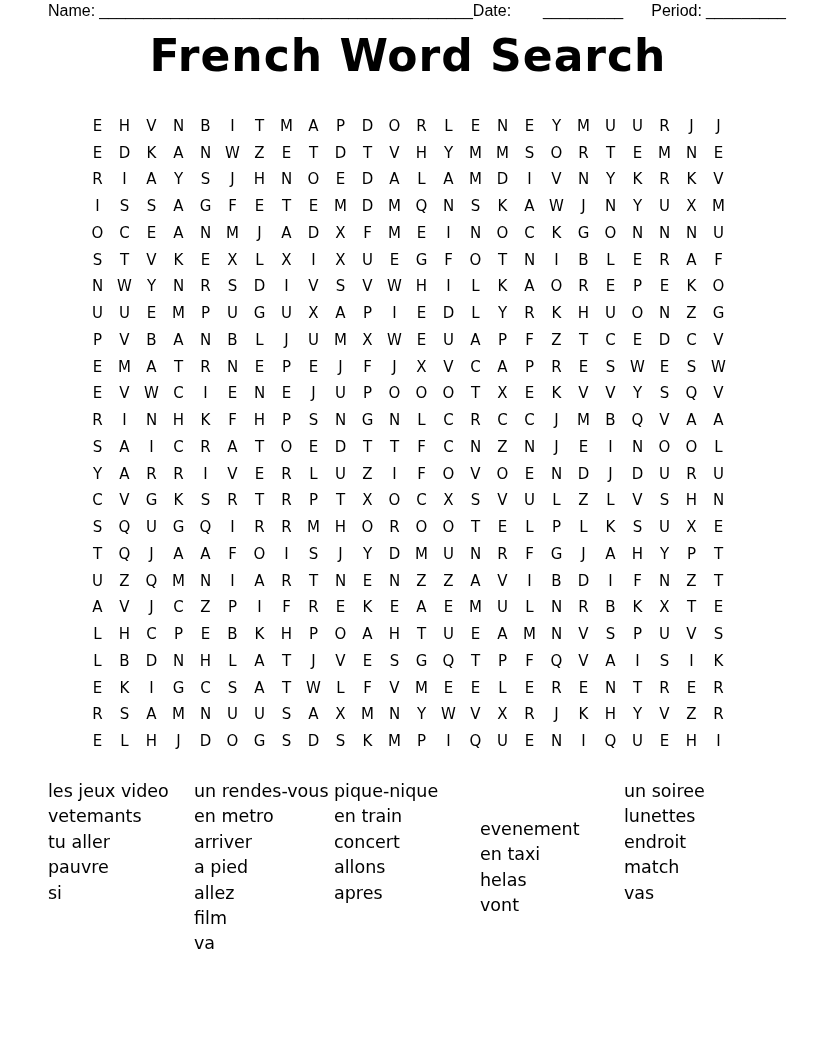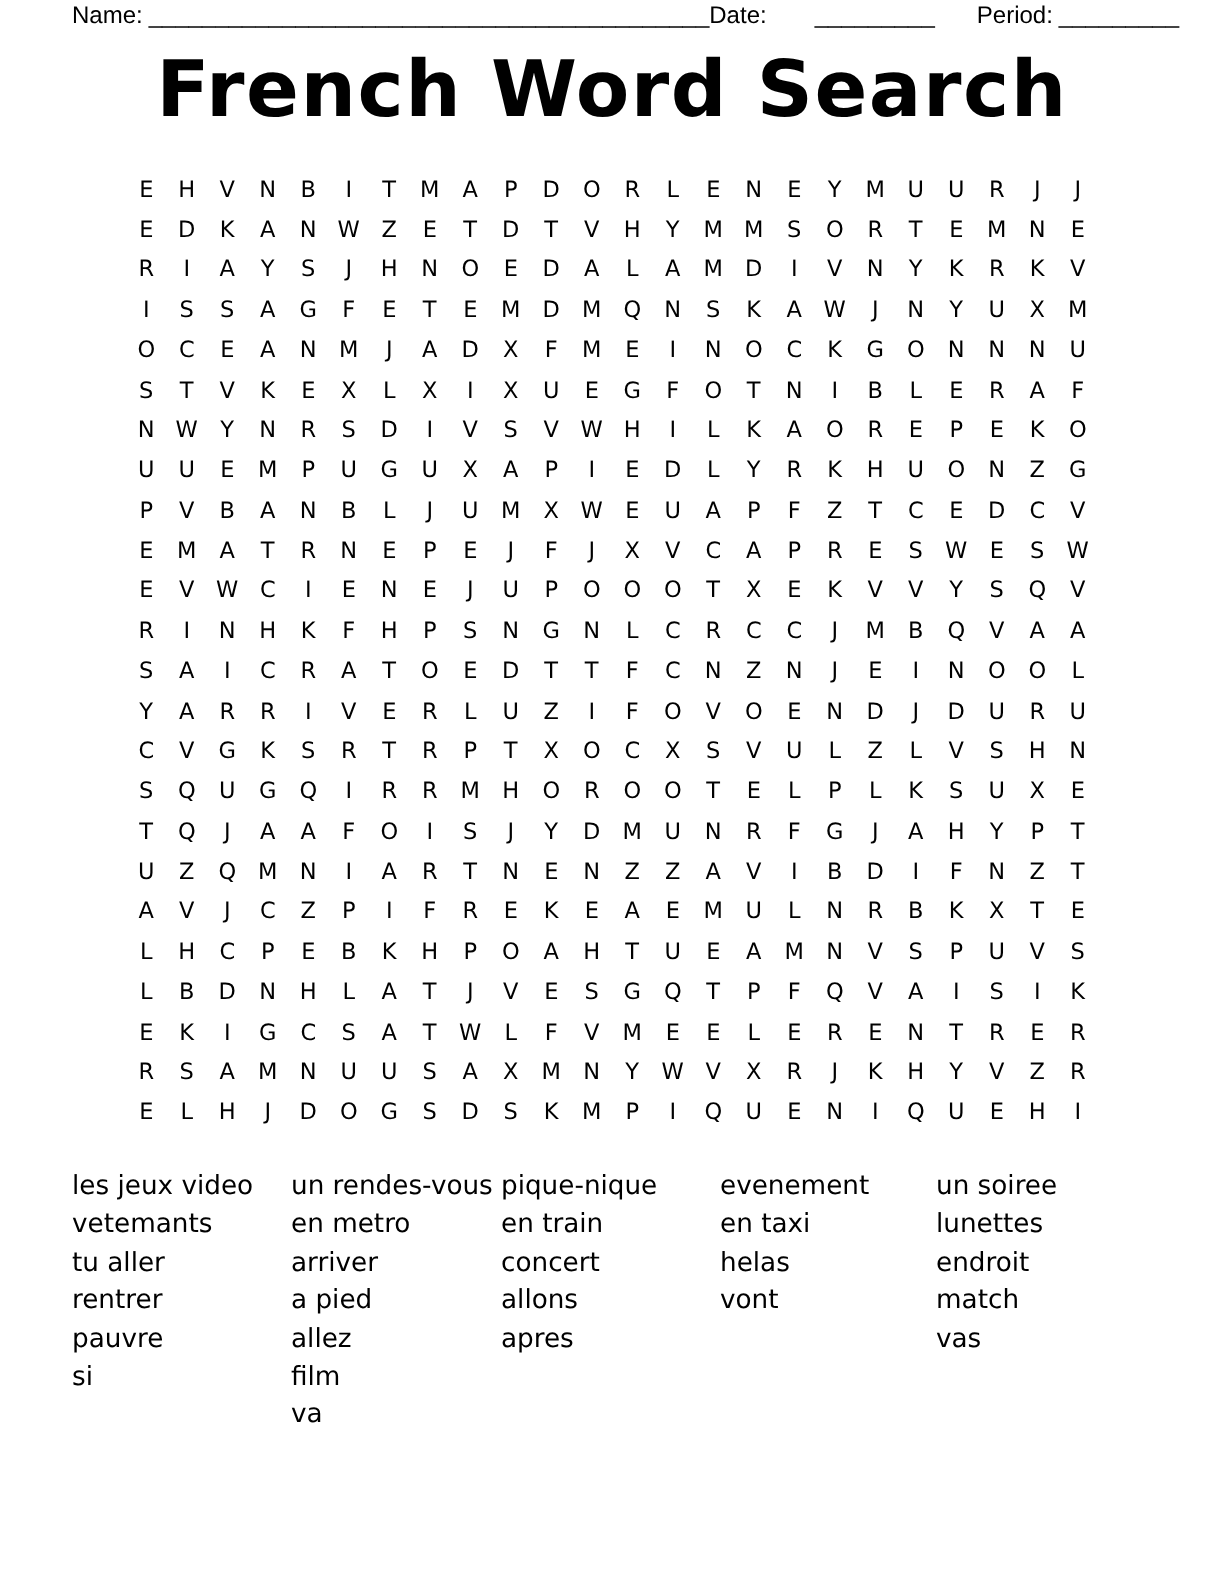--- a/index.html
+++ b/index.html
@@ -35,21 +35,21 @@
   .blank-line { letter-spacing: 0px; }
   .hf-name { flex: 1 1 auto; }
   .hf-date { margin-right: 28px; gap: 28px; }
   
   .page-title {
     position: absolute;
     top: 30px;
     left: 0;
     width: 100%;
     text-align: center;
-    font-size: 52px;
+    font-size: 44px;
     font-weight: bold;
     letter-spacing: 1px;
   }
   
   .grid-wrap {
     position: absolute;
     top: 113px;
     left: 84px;
     width: 648px;
     display: grid;
@@ -71,21 +71,21 @@
     left: 48px;
     right: 20px;
     display: flex;
     flex-direction: row;
     font-size: 17.5px;
   }
   .bank-col { display: flex; flex-direction: column; }
   .bank-col:nth-child(1) { width: 146px; }
   .bank-col:nth-child(2) { width: 140px; }
   .bank-col:nth-child(3) { width: 146px; }
-  .bank-col:nth-child(4) { width: 144px; }
+  .bank-col:nth-child(4) { width: 144px; justify-content: center; }
   .bank-col:nth-child(5) { width: 140px; }
   .bank-word {
     height: 25.4px;
     line-height: 25.4px;
     white-space: nowrap;
   }
 </style>
 </head>
 <body>
 
@@ -685,21 +685,20 @@
       <span class="grid-letter">E</span>
       <span class="grid-letter">H</span>
       <span class="grid-letter">I</span>
     </div>
 
   <div class="word-bank">
       <div class="bank-col">
         <div class="bank-word">les jeux video</div>
         <div class="bank-word">vetemants</div>
         <div class="bank-word">tu aller</div>
-        <div class="bank-word">rentrer</div>
         <div class="bank-word">pauvre</div>
         <div class="bank-word">si</div>
       </div>
       <div class="bank-col">
         <div class="bank-word">un rendes-vous</div>
         <div class="bank-word">en metro</div>
         <div class="bank-word">arriver</div>
         <div class="bank-word">a pied</div>
         <div class="bank-word">allez</div>
         <div class="bank-word">film</div>

